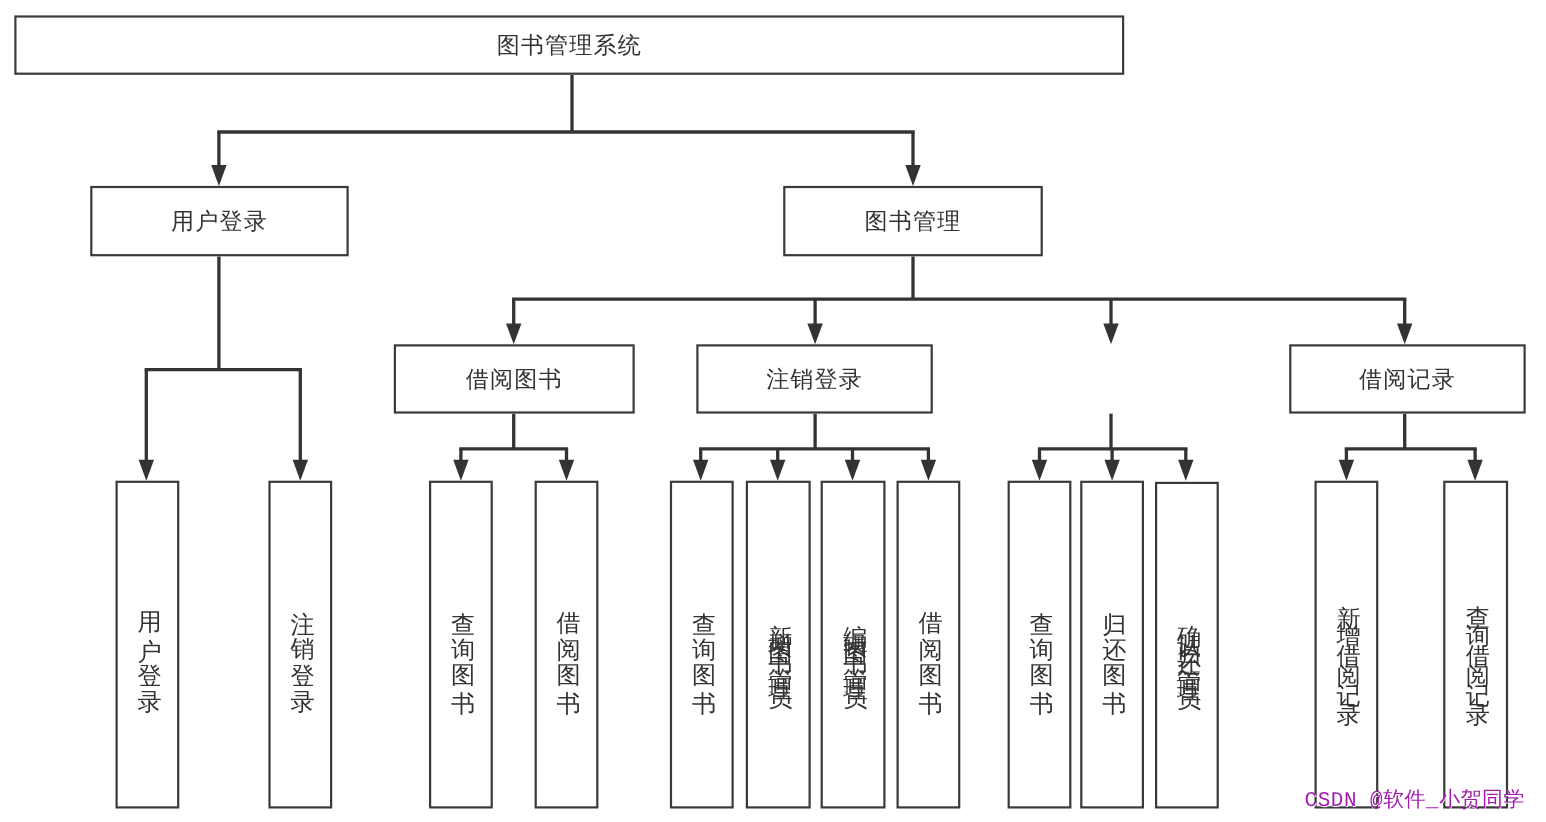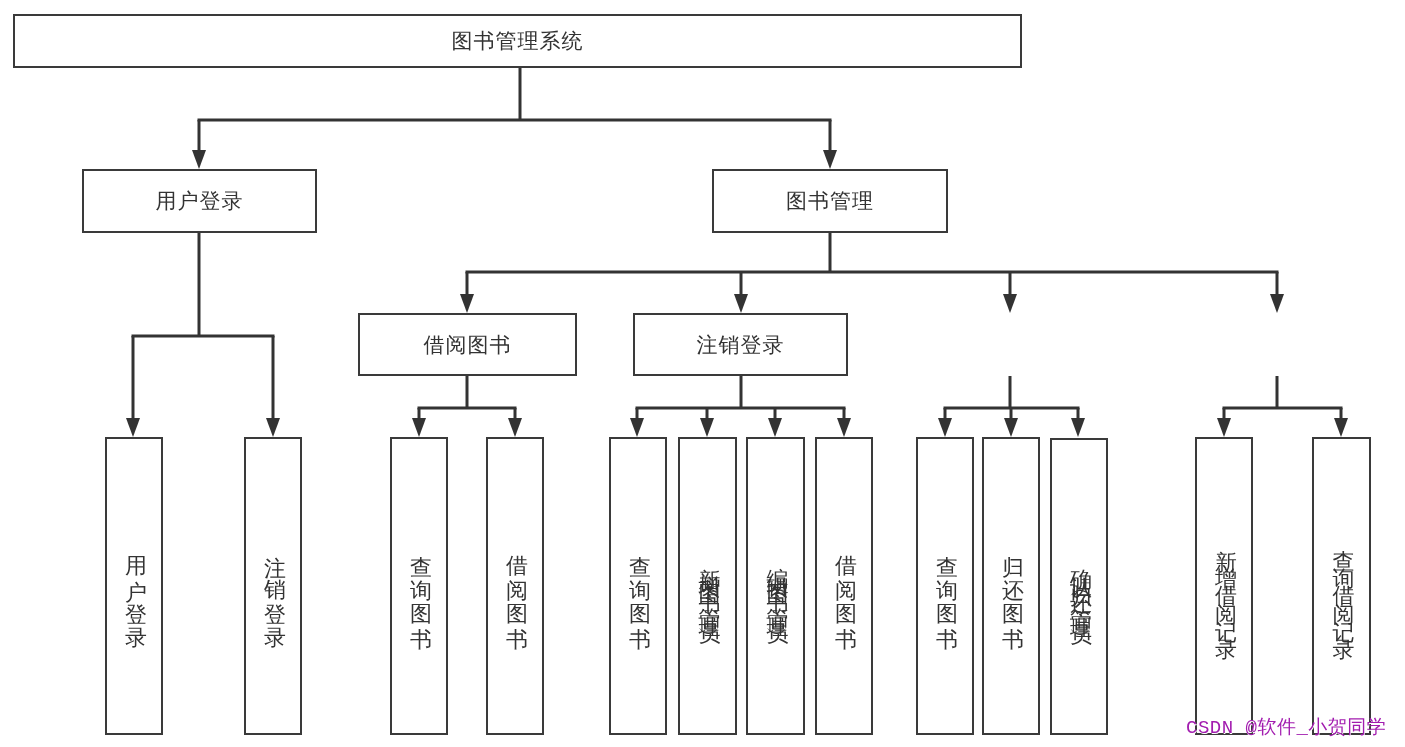--- a/index.html
+++ b/index.html
@@ -118,20 +118,23 @@
   <div class="box" style="left:712px;top:169px;width:236px;height:64px">
     <span class="hlabel">图书管理</span>
   </div>
 
   <div class="box" style="left:358px;top:313px;width:219px;height:63px">
     <span class="hlabel">借阅图书</span>
   </div>
   <div class="box" style="left:633px;top:313px;width:215px;height:63px">
     <span class="hlabel">注销登录</span>
   </div>
+  <div class="box" style="left:1172px;top:313px;width:215px;height:63px">
+    <span class="hlabel">借阅记录</span>
+  </div>
 
   <div class="box" style="left:105px;top:437px;width:58px;height:298px">
     <span class="vtext ls4">用户登录</span>
   </div>
   <div class="box" style="left:244px;top:437px;width:58px;height:298px">
     <span class="vtext ls4">注销登录</span>
   </div>
 
   <div class="box" style="left:390px;top:437px;width:58px;height:298px">
     <span class="vtext ls4">查询图书</span>

